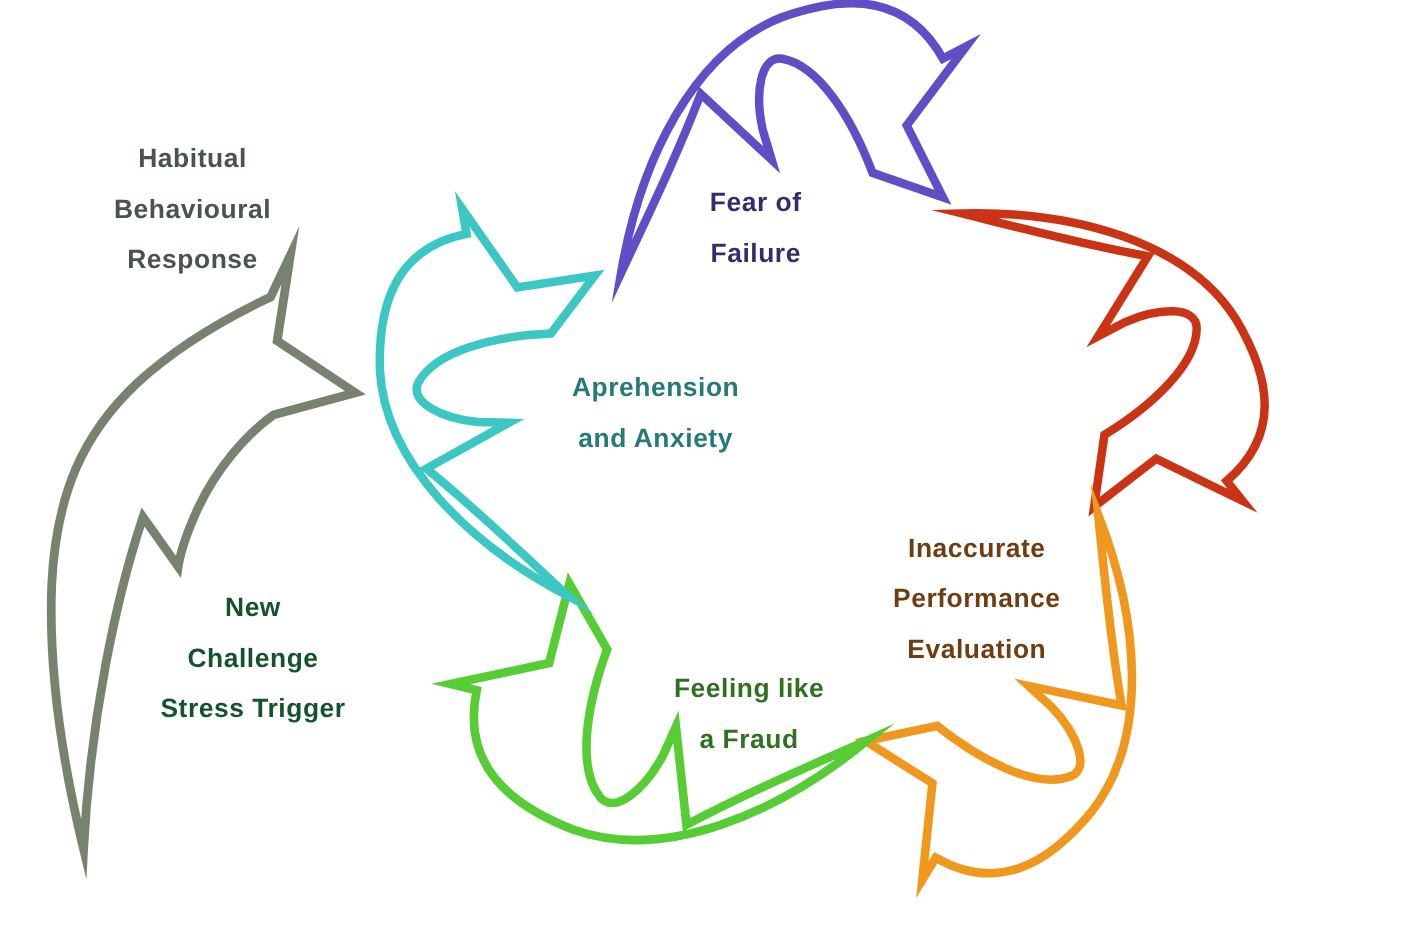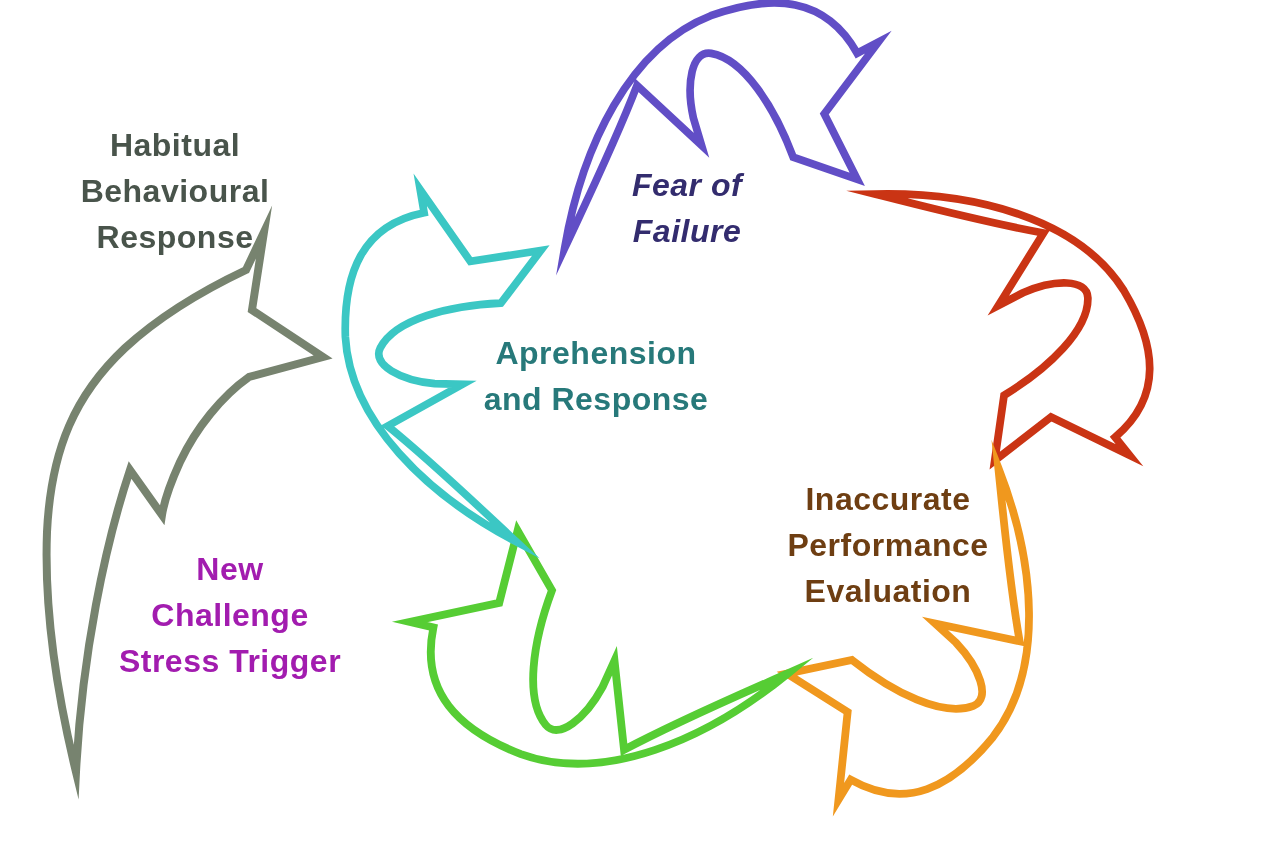--- a/index.html
+++ b/index.html
@@ -20,21 +20,21 @@
     left: 0;
     top: 0;
     width: 1280px;
     height: 842px;
   }
   .node-label {
     position: absolute;
     text-align: center;
     white-space: pre-line;
     font-weight: 700;
-    font-size: 32px;
+    font-size: 24px;
     line-height: 46px;
     letter-spacing: 0.5px;
     user-select: none;
   }
 </style>
 </head>
 <body>
 
 <div id="canvas">
 
@@ -78,29 +78,31 @@
       <use href="#swoosh" stroke-width="7" transform="translate(580,650) rotate(227) scale(1.12) translate(-150,-130)" stroke="#56CD34"></use>
 
       <use href="#swoosh" stroke-width="7.2" transform="translate(459,350) rotate(-66) scale(1.07) translate(-150,-130)" stroke="#3BC7C4"></use>
     </g>
   </svg>
 
   <div class="node-label" style="left: 35px; top: 122px; width: 280px; color: rgb(73, 84, 75);">Habitual
 Behavioural
 Response</div>
 
-  <div class="node-label" style="left: 90px; top: 546px; width: 280px; color: #a21caf;">New
+  <div class="node-label" style="left: 90px; top: 530px; width: 280px; color: #14532d;">New
 Challenge
 Stress Trigger</div>
 
-  <div class="node-label" style="left: 547px; top: 162px; width: 280px; color: rgb(51, 44, 110); font-style: italic;">Fear of
+  <div class="node-label" style="left: 547px; top: 162px; width: 280px; color: rgb(51, 44, 110);">Fear of
 Failure</div>
 
 
   <div class="node-label" style="left: 456px; top: 330px; width: 280px; color: rgb(39, 121, 122);">Aprehension
-and Response</div>
+and Anxiety</div>
 
   <div class="node-label" style="left: 748px; top: 476px; width: 280px; color: rgb(110, 62, 18);">Inaccurate
 Performance
 Evaluation</div>
 
+  <div class="node-label" style="left: 541px; top: 604px; width: 280px; color: rgb(47, 112, 34);">Feeling like
+a Fraud</div>
 
 </div>
 
 </body></html>

